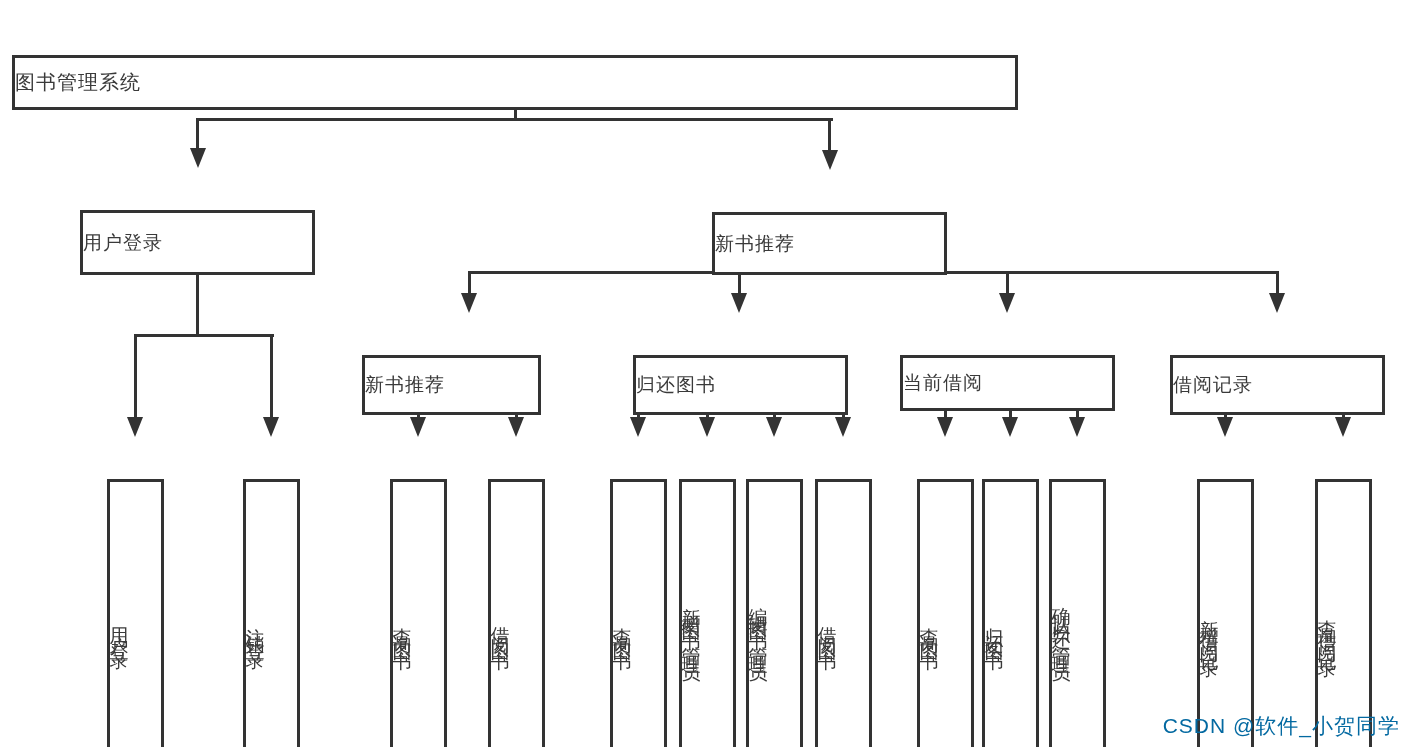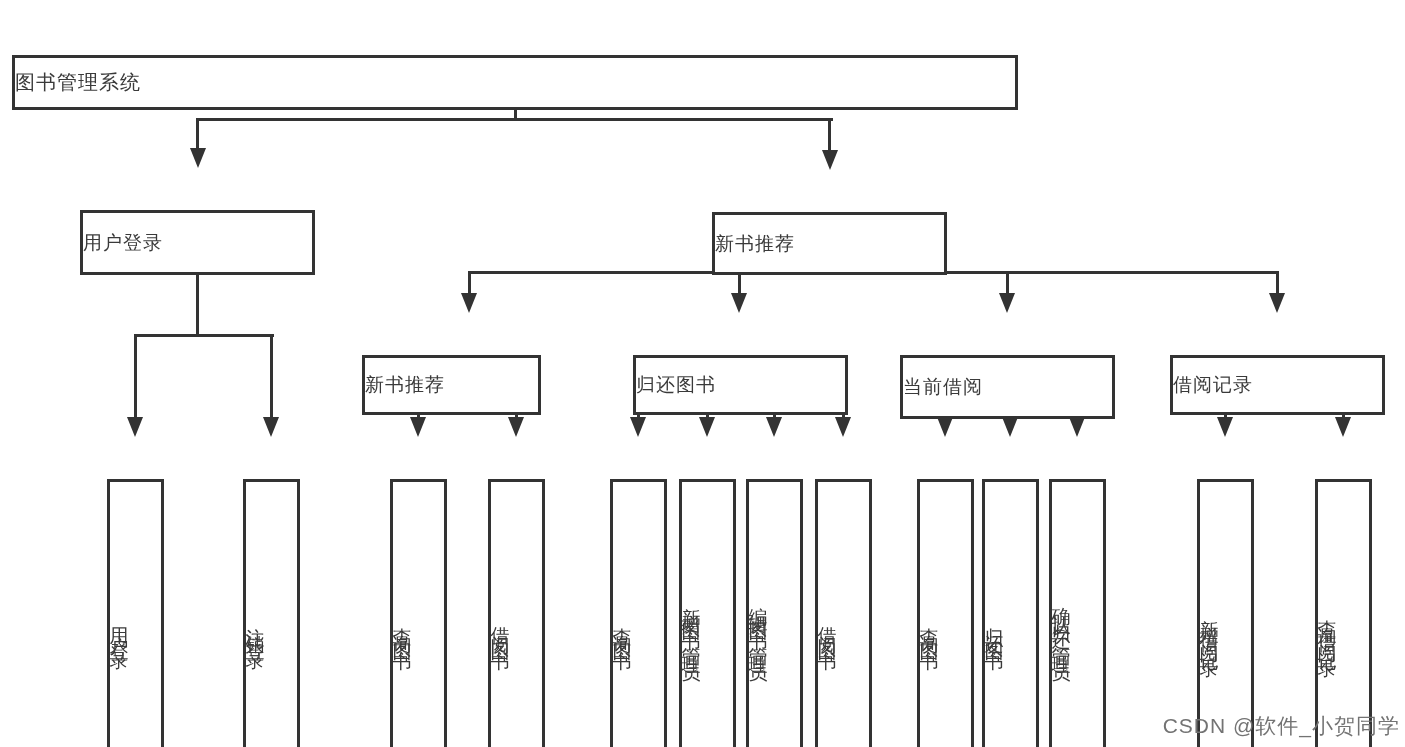--- a/index.html
+++ b/index.html
@@ -14,21 +14,21 @@
     position:absolute; box-sizing:border-box;
     border:3px solid #333333; background:#ffffff;
     display:flex; align-items:center; justify-content:flex-start;
     color:#3a3a3a; font-size:19px; letter-spacing:1px;margin-top:42px;
   }
   .n-root        { left:12px;   top:13px;  width:1006px; height:55px; font-size:20px; }
   .n-user-login  { left:80px;   top:168px; width:235px;  height:65px; }
   .n-book-mgmt   { left:712px;  top:170px; width:235px;  height:63px; }
   .n-new-rec     { left:362px;  top:313px; width:179px;  height:60px; }
   .n-book-borrow { left:633px;  top:313px; width:215px;  height:60px; }
-  .n-cur-borrow  { left:900px;  top:313px; width:215px;  height:64px; }
+  .n-cur-borrow  { left:900px;  top:313px; width:215px;  height:56px; }
   .n-borrow-rec  { left:1170px; top:313px; width:215px;  height:60px; }
 
   .leaf { top:437px; width:57px; height:298px; }
   .leaf .vtxt {
     writing-mode:vertical-rl; text-orientation:mixed;
     line-height:1; letter-spacing:8px; font-size:19px; color:#3a3a3a;
   }
   .lf-1a { left:107px; }  .lf-1b { left:243px; }
   .lf-2a { left:390px; }  .lf-2b { left:488px; }
   .lf-3a { left:610px; }  .lf-3b { left:679px; }
@@ -99,21 +99,21 @@
   
   .c-br-v  { left:1276px; top:373px; width:3px;   height:35px; }
   .c-br-h  { left:1224px; top:405px; width:121px; height:3px; }
   .c-br-d1 { left:1224px; top:405px; width:3px;   height:13px; }
   .a-5a    { left:1217px; top:417px; }
   .c-br-d2 { left:1342px; top:405px; width:3px;   height:13px; }
   .a-5b    { left:1335px; top:417px; }
 
   .watermark {
     position:absolute; right:5px; top:712px;
-    font-size:21px; color:#737373; letter-spacing:1px; white-space:nowrap;
+    font-size:21px; color:#0369a1; letter-spacing:1px; white-space:nowrap;
   }
 </style>
 </head>
 <body>
 
 <div id="diagram">
 
   <div class="line c-root-v"></div>
   <div class="line c-root-h"></div>
   <div class="line c-root-d1"></div>

